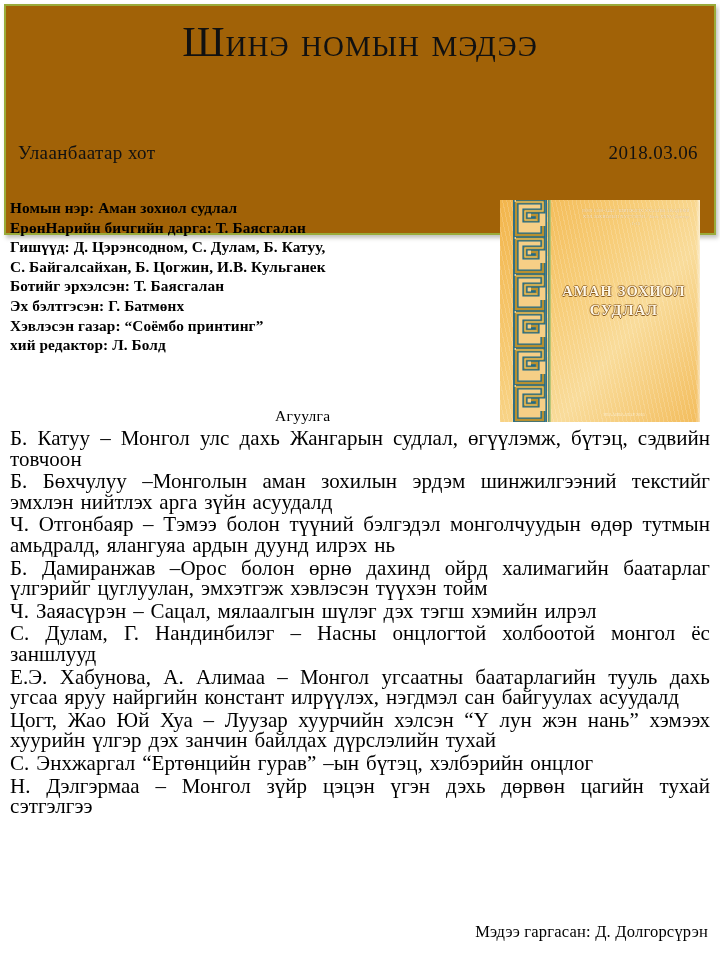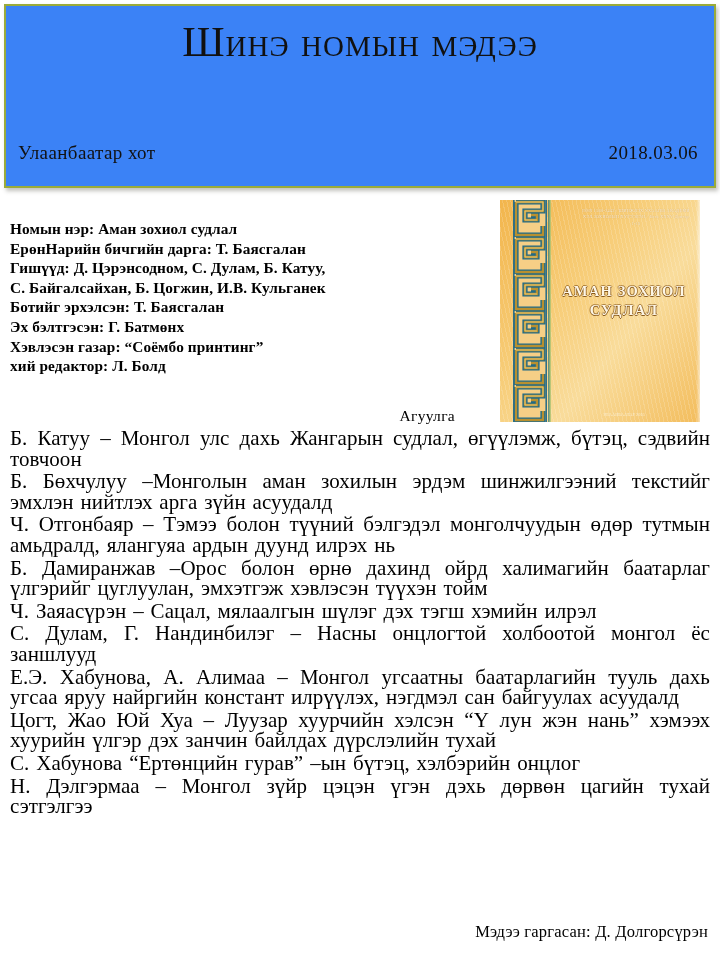--- a/index.html
+++ b/index.html
@@ -15,22 +15,22 @@
     font-family: "Liberation Serif", "DejaVu Serif", serif;
     color: #000000;
   }
 
   
   .header-banner {
     position: absolute;
     left: 4px;
     top: 4px;
     width: 712px;
-    height: 184px;
-    background: #3b82f6;
+    height: 231px;
+    background: #a16207;
     border: 2px solid #9aab3a;
     box-sizing: border-box;
     box-shadow: 2px 3px 4px rgba(120,120,110,0.45);
   }
   .header-title {
     position: absolute;
     left: 0;
     right: 0;
     top: 12px;
     text-align: center;
@@ -62,21 +62,20 @@
   
   .meta-block {
     position: absolute;
     left: 10px;
     top: 198px;
     width: 470px;
     font-weight: bold;
     font-size: 15.3px;
     line-height: 19.6px;
     letter-spacing: 0.1px;
-    margin-top: 21px;
   }
   .meta-line { white-space: nowrap; }
 
   
   .cover {
     position: absolute;
     left: 500px;
     top: 200px;
     width: 200px;
     height: 222px;
@@ -160,21 +159,21 @@
     opacity: 0.9;
     filter: blur(0.35px);
   }
 
   
   .contents-heading {
     position: absolute;
     left: 275px;
     top: 407px;
     width: 180px;
-    text-align: right;
+    text-align: left;
     font-size: 15.5px;
     letter-spacing: 0.3px;
   }
   .contents-list {
     position: absolute;
     left: 10px;
     top: 428px;
     width: 700px;
   }
   .contents-item {
@@ -245,17 +244,17 @@
 
 <div class="contents-list">
   <p class="contents-item">Б. Катуу – Монгол улс дахь Жангарын  судлал,  өгүүлэмж, бүтэц, сэдвийн  товчоон</p>
   <p class="contents-item">Б. Бөхчулуу –Монголын аман зохилын  эрдэм шинжилгээний  текстийг эмхлэн нийтлэх  арга зүйн асуудалд</p>
   <p class="contents-item">Ч. Отгонбаяр – Тэмээ  болон түүний  бэлгэдэл монголчуудын өдөр тутмын  амьдралд, ялангуяа ардын дуунд илрэх  нь</p>
   <p class="contents-item">Б. Дамиранжав –Орос болон өрнө дахинд  ойрд халимагийн  баатарлаг үлгэрийг цуглуулан, эмхэтгэж  хэвлэсэн  түүхэн тойм</p>
   <p class="contents-item">Ч. Заяасүрэн – Сацал,  мялаалгын  шүлэг дэх тэгш хэмийн  илрэл</p>
   <p class="contents-item">С. Дулам,  Г. Нандинбилэг  – Насны  онцлогтой  холбоотой монгол ёс заншлууд</p>
   <p class="contents-item">Е.Э. Хабунова,  А. Алимаа  – Монгол угсаатны баатарлагийн  тууль дахь угсаа яруу найргийн  констант  илрүүлэх,  нэгдмэл сан байгуулах  асуудалд</p>
   <p class="contents-item">Цогт, Жао Юй Хуа – Луузар хуурчийн  хэлсэн “Ү лун жэн нань”  хэмээх  хуурийн  үлгэр дэх занчин  байлдах  дүрслэлийн тухай</p>
-  <p class="contents-item">С. Хабунова  “Ертөнцийн  гурав” –ын бүтэц, хэлбэрийн  онцлог</p>
+  <p class="contents-item">С. Энхжаргал  “Ертөнцийн  гурав” –ын бүтэц, хэлбэрийн  онцлог</p>
   <p class="contents-item">Н. Дэлгэрмаа – Монгол зүйр цэцэн  үгэн дэхь дөрвөн цагийн  тухай сэтгэлгээ</p>
 </div>
 
 <div class="footer-credit">Мэдээ гаргасан: Д. Долгорсүрэн</div>
 
 </body></html>

